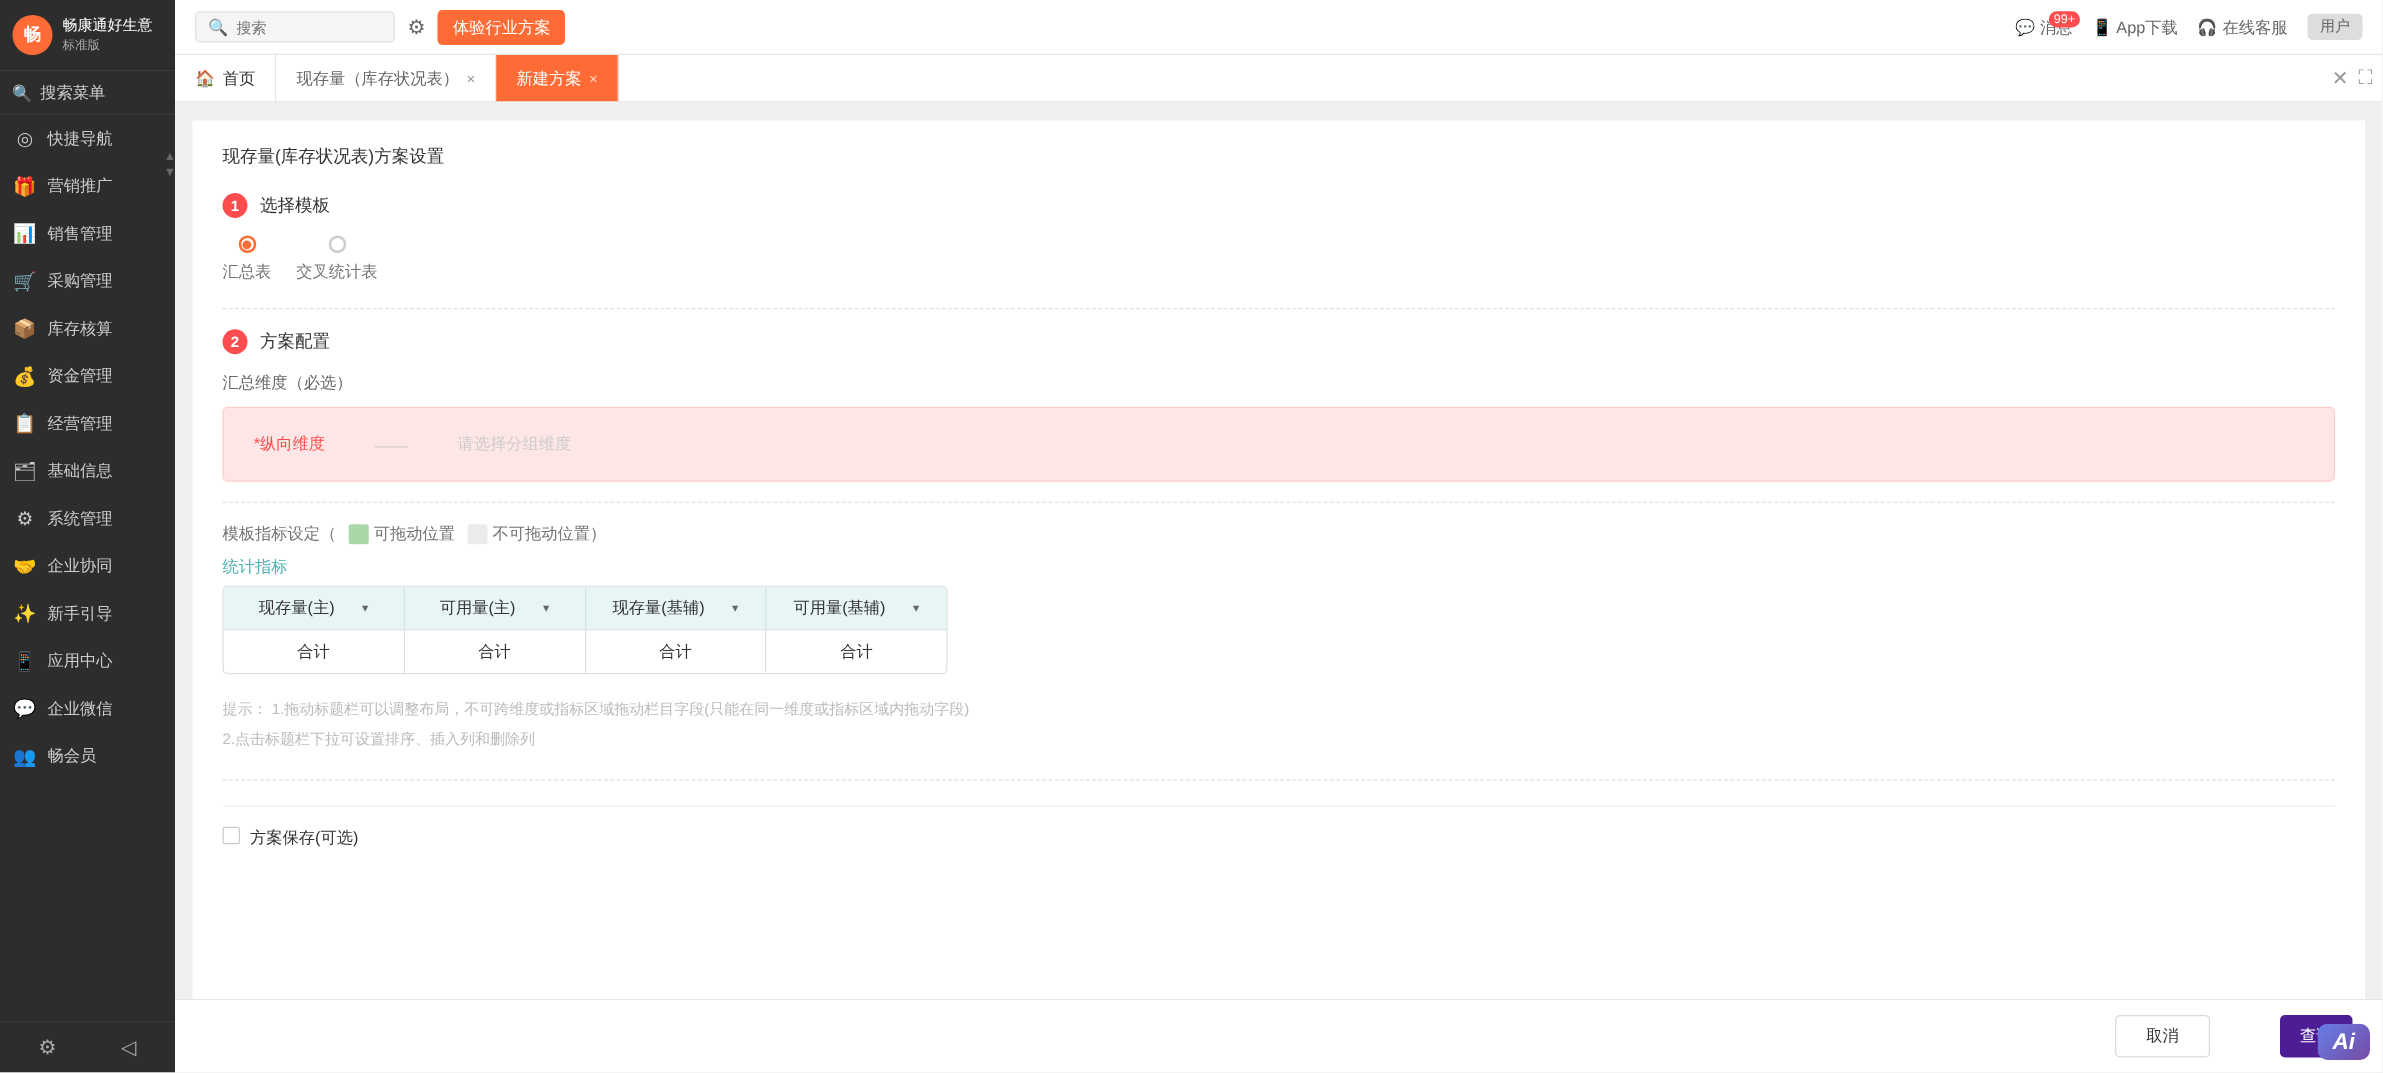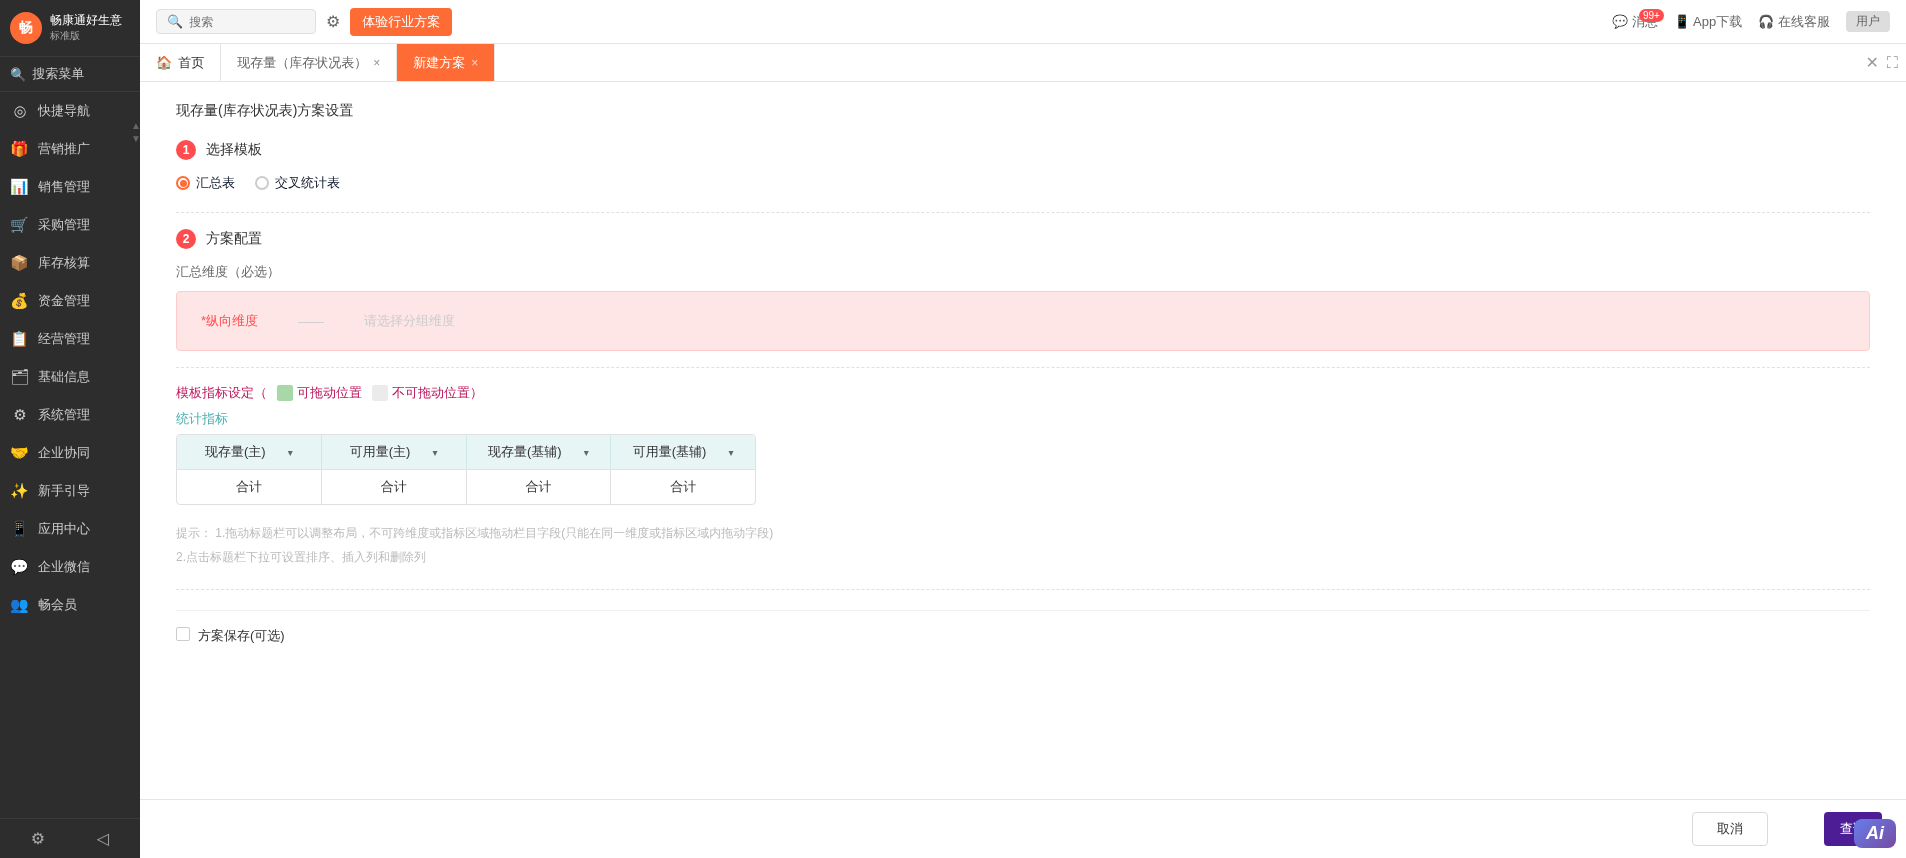--- a/index.html
+++ b/index.html
@@ -147,22 +147,22 @@
     .content {
       flex: 1;
       overflow-y: auto;
       background: #f0f0f0;
       padding: 0;
       position: relative;
     }
 
     .panel {
       background: #fff;
-      margin: 0;
-      padding: 20px 36px;
+      margin: 14px;
+      padding: 20px 24px;
       min-height: 100%;
     }
 
     .panel-title {
       font-size: 14px;
       color: #333;
       margin-bottom: 20px;
       font-weight: normal;
     }
 
@@ -183,21 +183,21 @@
       font-size: 12px;
       display: flex;
       align-items: center;
       justify-content: center;
       font-weight: bold;
       flex-shrink: 0;
     }
     .step-title { font-size: 14px; color: #333; font-weight: 500; }
 
     .template-options { display: flex; align-items: center; gap: 20px; }
-    .radio-option { display: flex; align-items: center; gap: 6px; cursor: pointer; color: #0f172a; font-size: 13px; }
+    .radio-option { display: flex; align-items: center; gap: 6px; cursor: pointer; color: #737373; font-size: 13px; flex-direction: column; }
     .radio-circle {
       width: 14px; height: 14px;
       border-radius: 50%;
       border: 2px solid #ccc;
       display: flex; align-items: center; justify-content: center;
     }
     .radio-circle.checked { border-color: #ff6b35; }
     .radio-circle.checked::after {
       content: '';
       width: 7px; height: 7px;
@@ -226,21 +226,21 @@
     .dim-placeholder { color: #ccc; }
 
     
     .metrics-label-row {
       display: flex;
       align-items: center;
       gap: 10px;
       margin-top: 14px;
       margin-bottom: 8px;
       font-size: 13px;
-      color: #be185d;
+      color: #737373;
     }
     .drag-indicator {
       display: inline-flex;
       align-items: center;
       gap: 4px;
     }
     .drag-box {
       width: 16px; height: 16px;
       background: #a8d8a8;
       border-radius: 2px;

